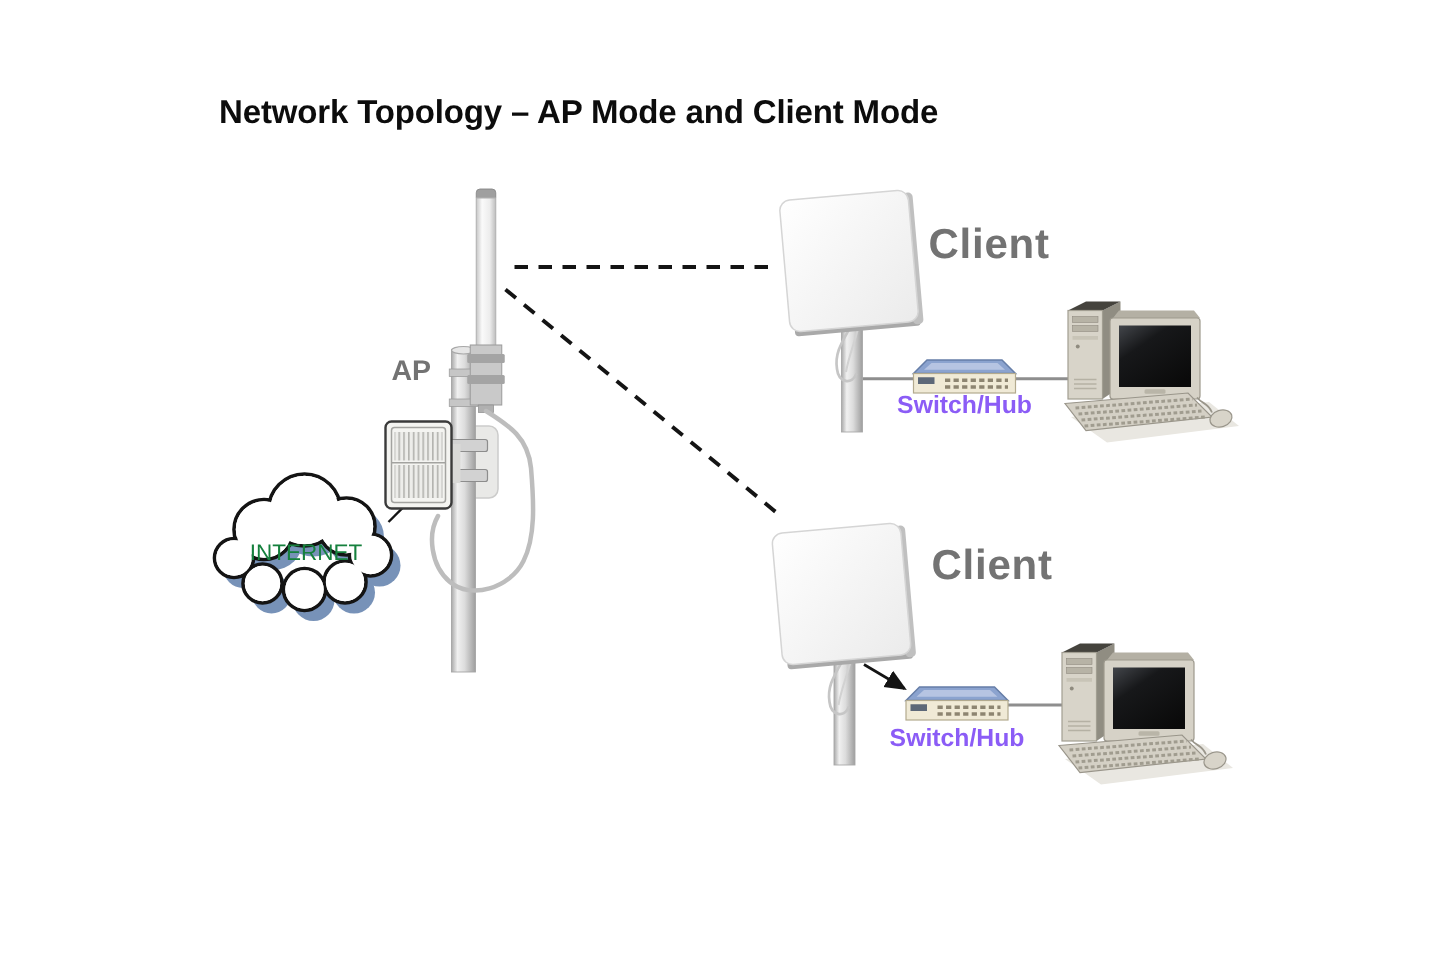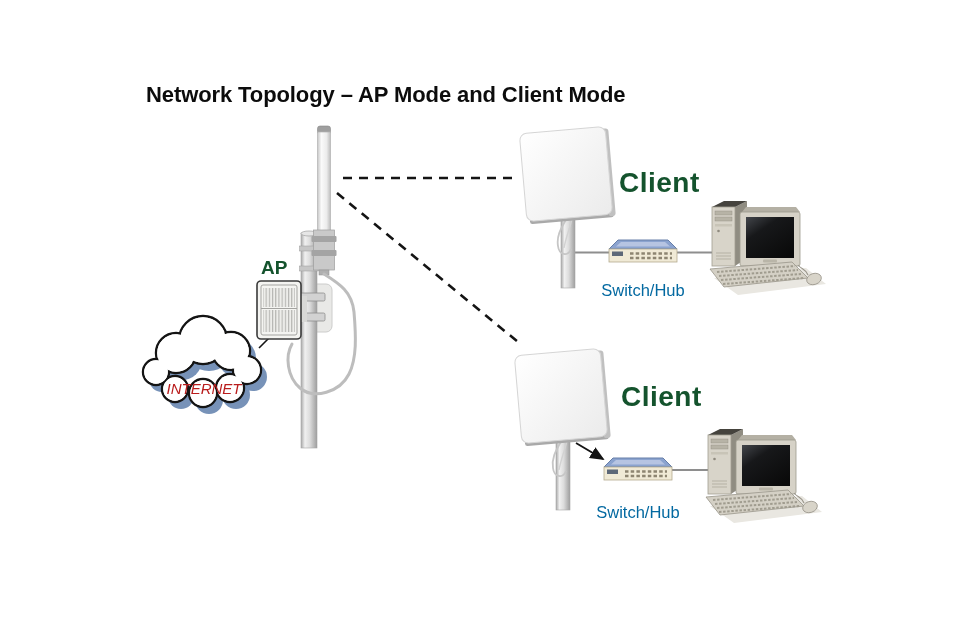--- a/index.html
+++ b/index.html
@@ -1,32 +1,32 @@
 <!DOCTYPE html>
 <html><head>
 <meta charset="utf-8">
 <style>
   html,body{margin:0;padding:0;background:#fff;}
   #stage{
     position:relative;width:968px;height:640px;background:#ffffff;overflow:hidden;
     font-family:"Liberation Sans","DejaVu Sans",sans-serif;color:#111;
   }
-  .abs{position:absolute;margin-top:20px;}
+  .abs{position:absolute;}
   #title{
     left:146px;top:62px;font-size:22px;font-weight:bold;color:#0c0c0c;
     letter-spacing:-0.1px;white-space:nowrap;
   }
-  .big-label{font-weight:bold;color:#14532d;white-space:nowrap;}
+  .big-label{font-weight:bold;color:#737373;white-space:nowrap;}
   #ap-label{left:261px;top:237px;font-size:19px;}
   #client-label-top{left:619px;top:147px;font-size:28px;letter-spacing:0.5px;}
   #client-label-bottom{left:621px;top:361px;font-size:28px;letter-spacing:0.5px;}
-  .switch-label{font-weight:normal;font-size:16.5px;color:#0369a1;width:124px;text-align:center;white-space:nowrap;}
+  .switch-label{font-weight:bold;font-size:16.5px;color:#8b5cf6;width:124px;text-align:center;white-space:nowrap;}
   #switch-label-top{left:581px;top:261px;}
   #switch-label-bottom{left:576px;top:483px;}
-  #internet-label{left:158px;top:360px;width:92px;text-align:center;font-size:15px;color:#b91c1c;font-style:italic;}
+  #internet-label{left:158px;top:360px;width:92px;text-align:center;font-size:15px;color:#15803d;}
   svg{position:absolute;left:0;top:0;}
 </style>
 </head>
 <body>
 
 <div id="stage">
 
   <svg width="968" height="640" viewBox="0 0 968 640">
     <defs>
       <linearGradient id="poleGrad" x1="0" y1="0" x2="1" y2="0">

